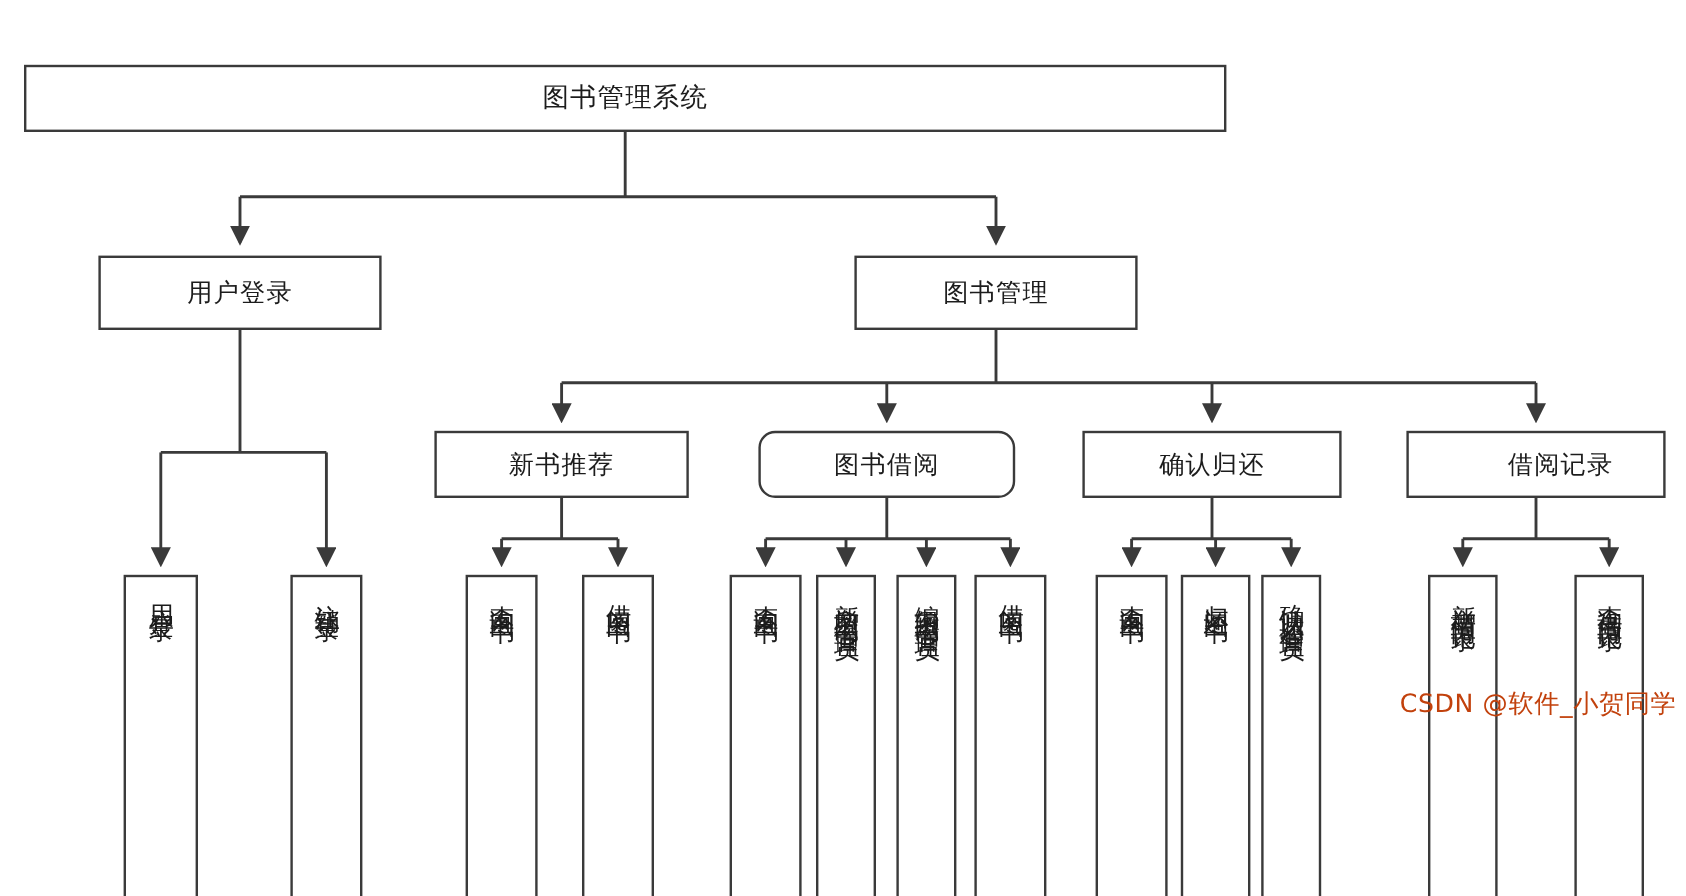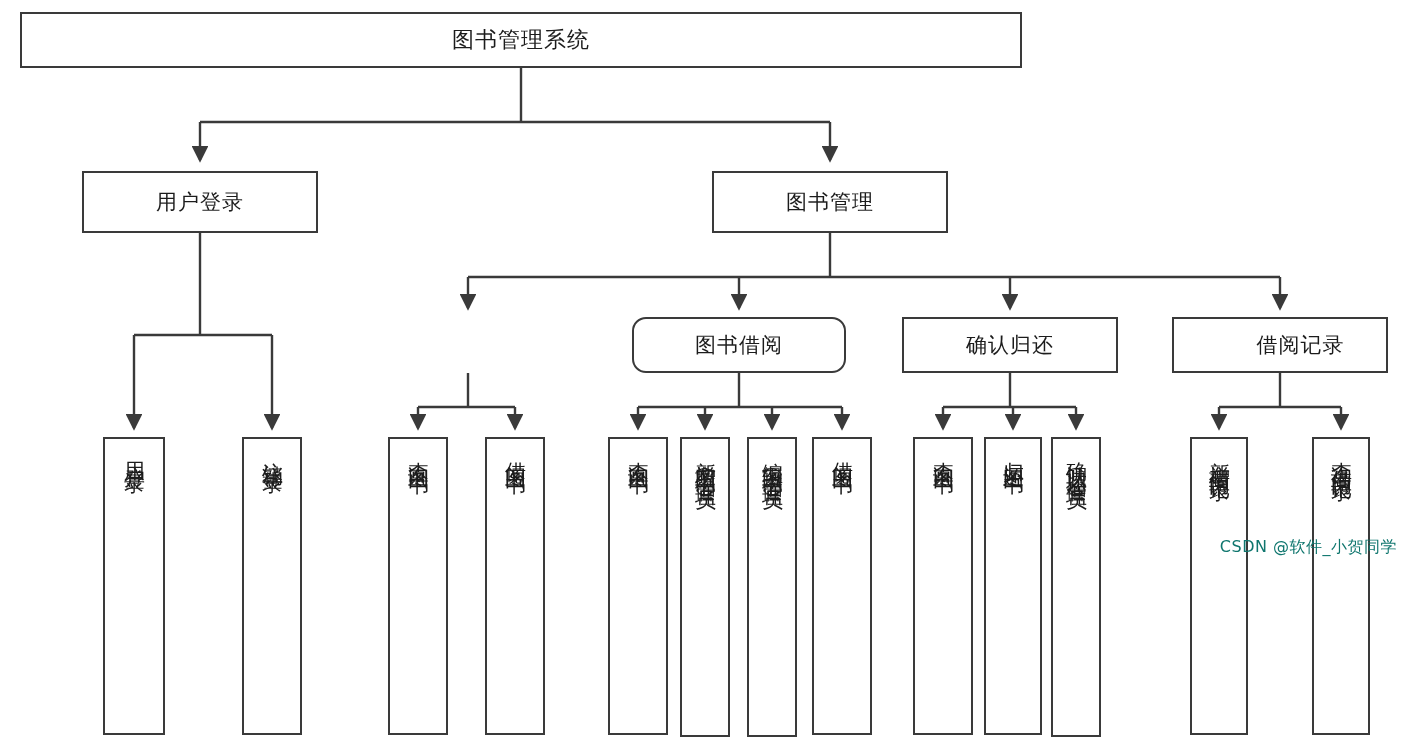--- a/index.html
+++ b/index.html
@@ -5,21 +5,21 @@
 <style>
   html,body{margin:0;padding:0;}
   body{
     width:1405px;height:747px;
     background:#ffffff;
     font-family:"DejaVu Sans","Liberation Sans",sans-serif;
     overflow:hidden;
   }
   #diagram{
     position:relative;
-    width:1405px;height:561px;
+    width:1405px;height:561px;margin-top:42px;
   }
   #wires{
     position:absolute;left:0;top:0;
     width:1405px;height:747px;
     pointer-events:none;
   }
   .node{
     position:absolute;
     box-sizing:border-box;
     background:#ffffff;
@@ -52,22 +52,22 @@
     text-orientation:upright;
     font-size:21px;
     line-height:1;
     letter-spacing:4px;
     transform:rotate(0deg);
   }
   .watermark{
     position:absolute;
     right:8px;
     bottom:3px;
-    font-size:16px;
-    color:#0f766e;
+    font-size:21px;
+    color:#c2410c;
     letter-spacing:0.5px;
     z-index:5;
     white-space:nowrap;
   }
 </style>
 </head>
 <body>
 
 <div id="diagram">
 
@@ -125,20 +125,23 @@
     <span class="lbl">图书管理系统</span>
   </div>
 
   <div class="node h" style="left:82px;top:171px;width:236px;height:62px;">
     <span class="lbl">用户登录</span>
   </div>
   <div class="node h" style="left:712px;top:171px;width:236px;height:62px;">
     <span class="lbl">图书管理</span>
   </div>
 
+  <div class="node h" style="left:362px;top:317px;width:212px;height:56px;">
+    <span class="lbl">新书推荐</span>
+  </div>
   <div class="node h" style="left:632px;top:317px;width:214px;height:56px;border-radius:14px;">
     <span class="lbl">图书借阅</span>
   </div>
   <div class="node h" style="left:902px;top:317px;width:216px;height:56px;">
     <span class="lbl">确认归还</span>
   </div>
   <div class="node h" style="left:1172px;top:317px;width:216px;height:56px;padding-left:41px;">
     <span class="lbl">借阅记录</span>
   </div>
 

